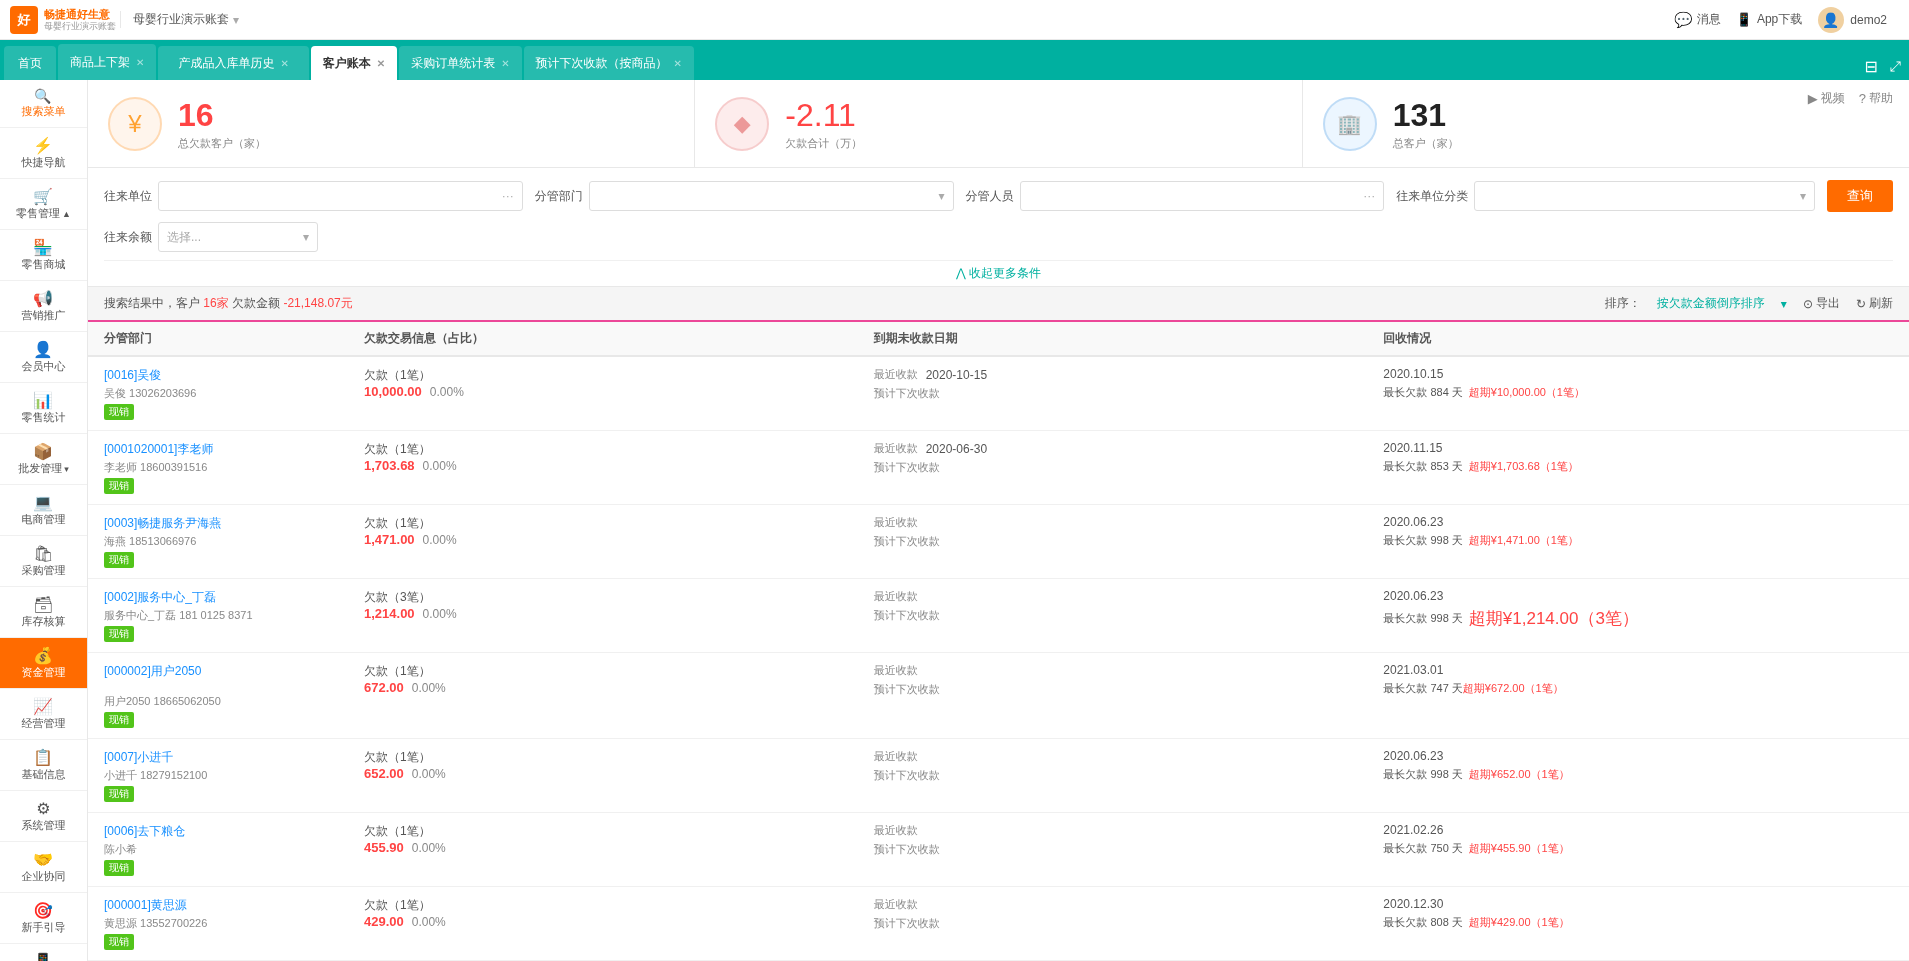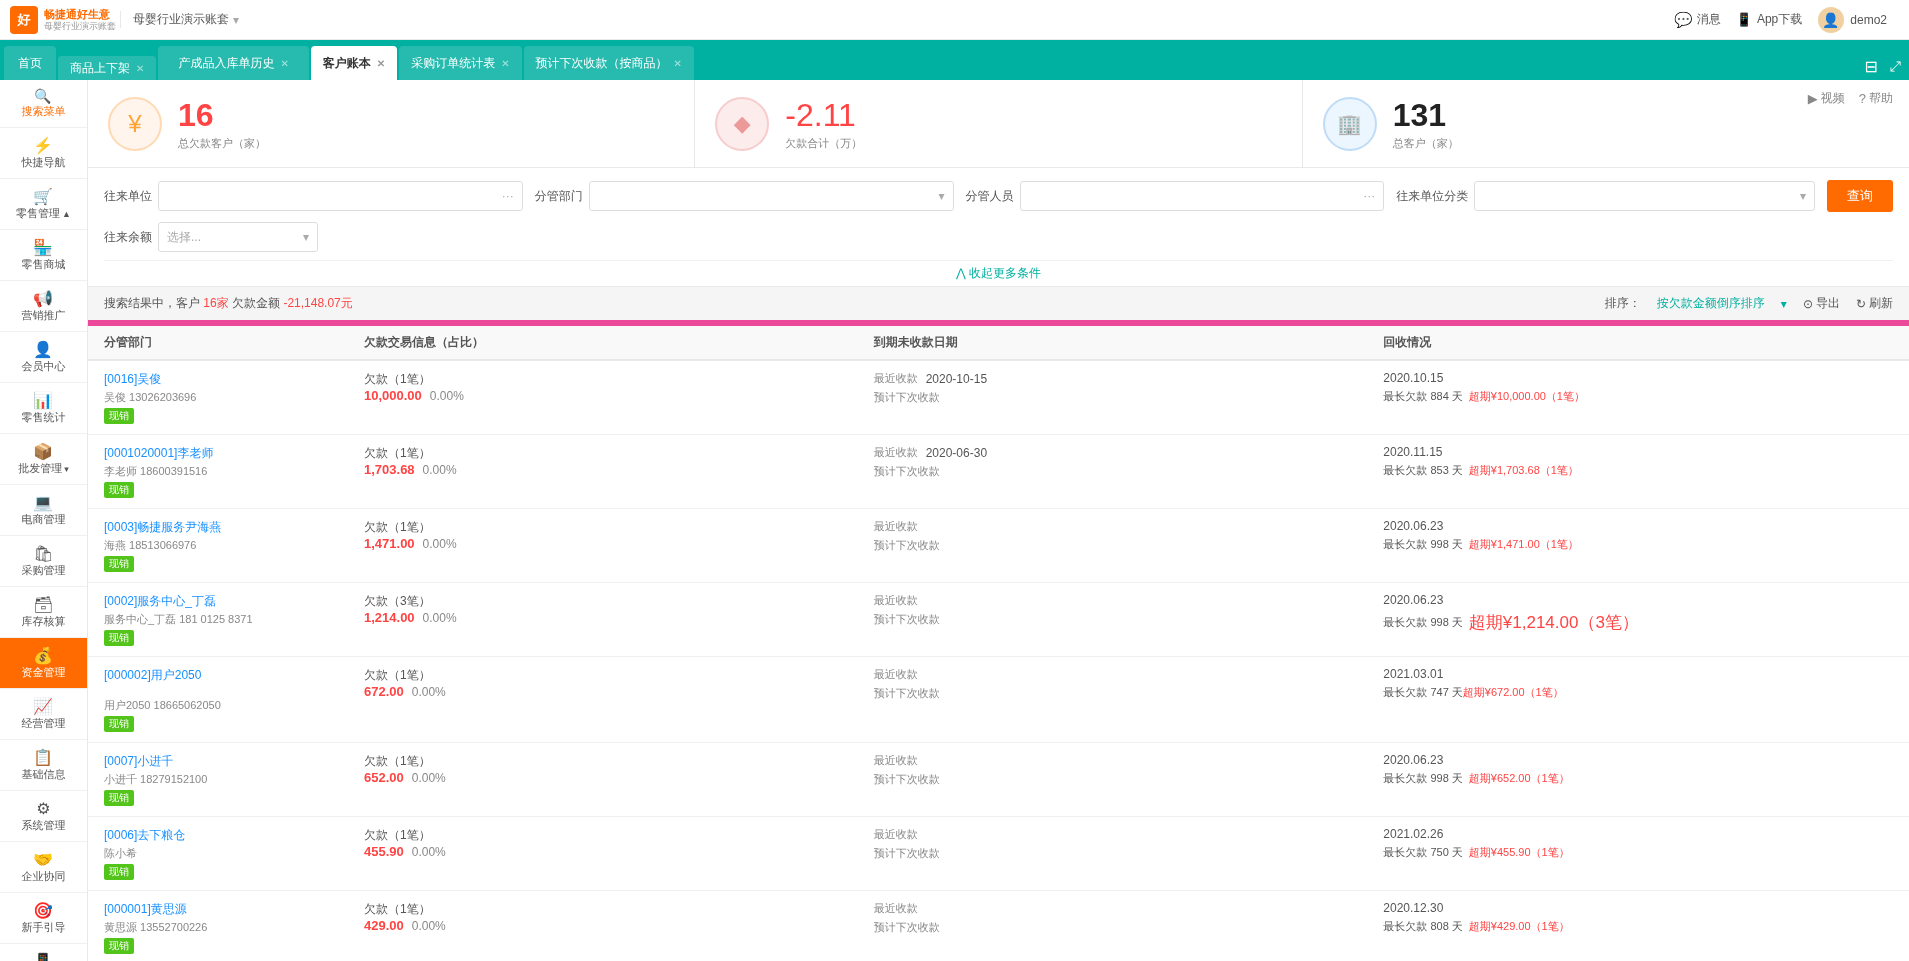--- a/index.html
+++ b/index.html
@@ -40,21 +40,21 @@
         <div style="width:26px;height:26px;border-radius:50%;background:#f0d0a0;overflow:hidden;display:flex;align-items:center;justify-content:center;font-size:14px;">👤</div>
         <span style="font-size:12px;color:#555;">demo2</span>
       </div>
     </div>
   </div>
 
   <div style="display:flex;align-items:flex-end;background:#00b0a0;height:40px;padding:0 4px;flex-shrink:0;">
     <div style="display:flex;align-items:center;padding:0 14px;height:34px;background:rgba(255,255,255,0.15);color:#fff;cursor:pointer;border-radius:4px 4px 0 0;margin-right:2px;font-size:12px;white-space:nowrap;">
       <span>首页</span>
     </div>
-    <div style="display:flex;align-items:center;padding:0 12px;height:24px;background:rgba(255,255,255,0.15);color:#fff;cursor:pointer;border-radius:4px 4px 0 0;margin-right:2px;font-size:12px;white-space:nowrap;gap:4px;">
+    <div style="display:flex;align-items:center;padding:0 12px;height:36px;background:rgba(255,255,255,0.15);color:#fff;cursor:pointer;border-radius:4px 4px 0 0;margin-right:2px;font-size:12px;white-space:nowrap;gap:4px;">
       <span>商品上下架</span>
       <span style="color:rgba(255,255,255,0.6);font-size:10px;margin-left:2px;">✕</span>
     </div>
     <div style="display:flex;align-items:center;padding:0 20px;height:34px;background:rgba(255,255,255,0.15);color:#fff;cursor:pointer;border-radius:4px 4px 0 0;margin-right:2px;font-size:12px;white-space:nowrap;gap:4px;">
       <span>产成品入库单历史</span>
       <span style="color:rgba(255,255,255,0.6);font-size:10px;margin-left:2px;">✕</span>
     </div>
     <div style="display:flex;align-items:center;padding:0 12px;height:34px;background:#fff;color:#333;cursor:pointer;border-radius:4px 4px 0 0;margin-right:2px;font-size:12px;white-space:nowrap;gap:4px;font-weight:bold;">
       <span>客户账本</span>
       <span style="color:#999;font-size:10px;margin-left:2px;">✕</span>
@@ -232,21 +232,21 @@
               <span style="color:#aaa;">▾</span>
             </div>
           </div>
         </div>
         <div style="text-align:center;color:#888;font-size:12px;cursor:pointer;padding:4px 0;border-top:1px solid #f0f0f0;">
           <span style="color:#00b0a0;">⋀ </span>
           <span style="color:#00b0a0;">收起更多条件</span>
         </div>
       </div>
 
-      <div style="display:flex;align-items:center;justify-content:space-between;padding:8px 16px;background:#f5f5f5;border-bottom:6px solid #ec4899;flex-shrink:0;gap:10px;">
+      <div style="display:flex;align-items:center;justify-content:space-between;padding:8px 16px;background:#f5f5f5;border-bottom:2px solid #ec4899;flex-shrink:0;gap:10px;">
         <div style="font-size:12px;color:#555;">
           <span>搜索结果中，客户</span>
           <span style="color:#ff4444;">16家</span>
           <span>欠款金额</span>
           <span style="color:#ff4444;">-21,148.07元</span>
         </div>
         <div style="display:flex;align-items:center;gap:16px;font-size:12px;color:#555;">
           <span>排序：</span>
           <span style="color:#00b0a0;cursor:pointer;">按欠款金额倒序排序</span>
           <span style="color:#00b0a0;">▾</span>

